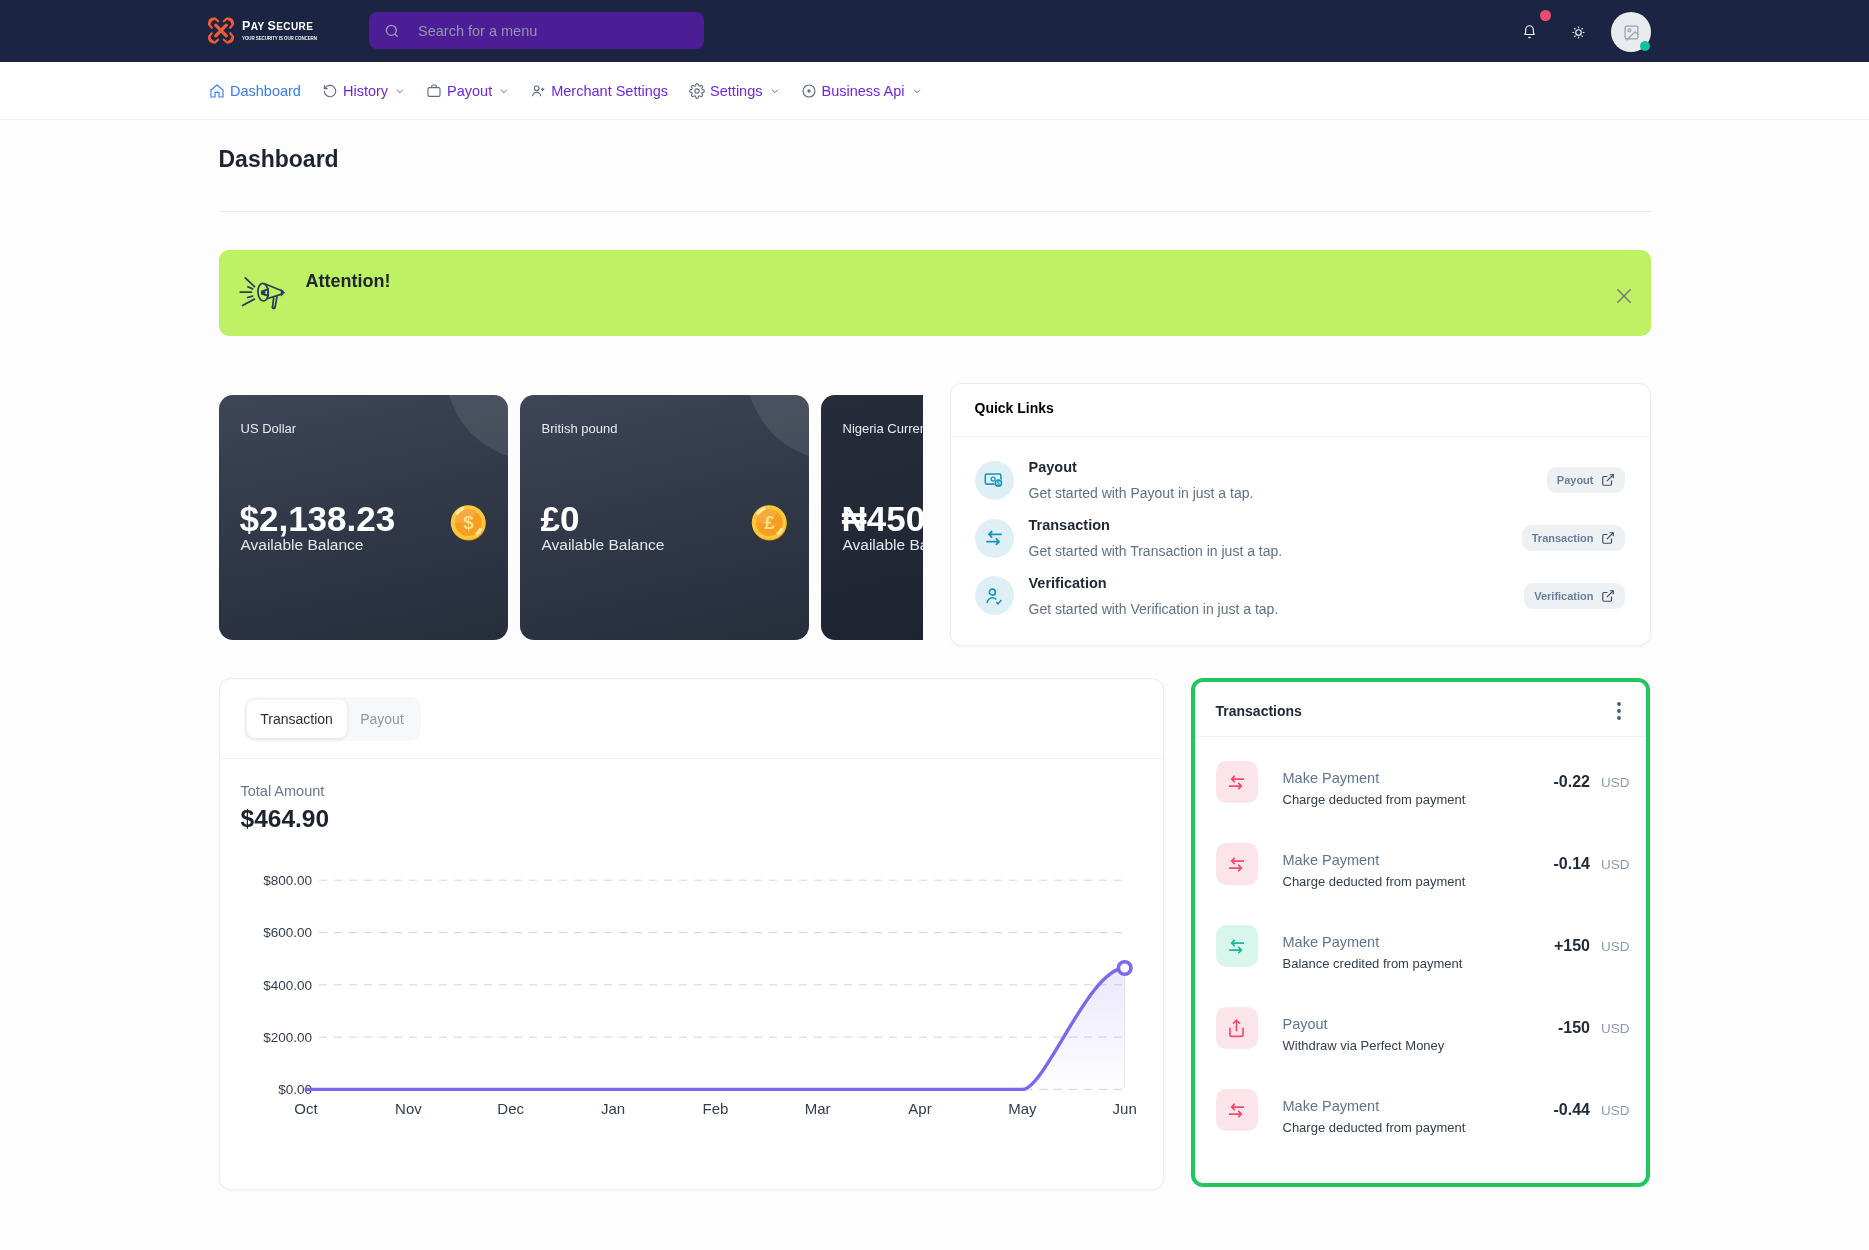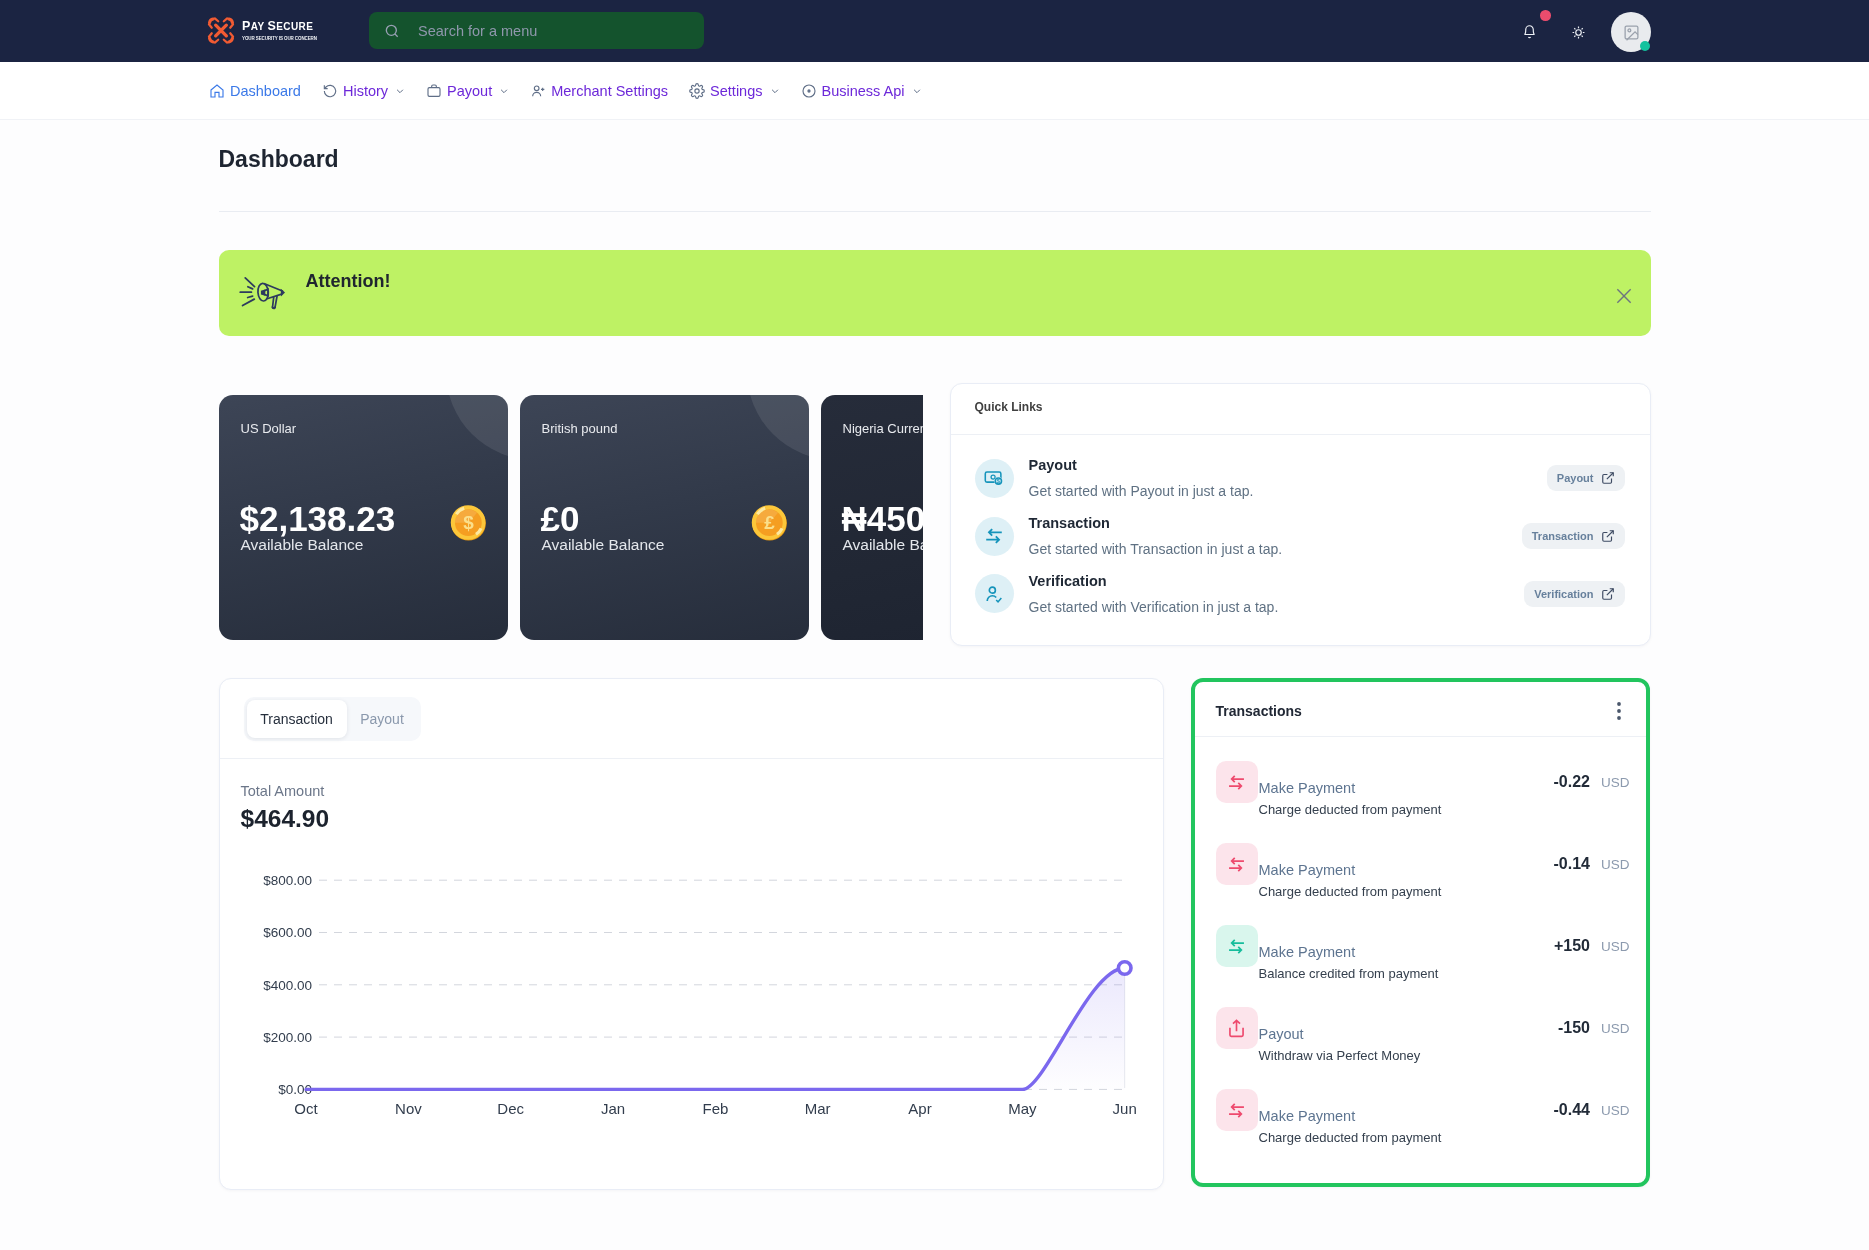--- a/index.html
+++ b/index.html
@@ -5,21 +5,21 @@
 * { margin:0; padding:0; box-sizing:border-box; }
 html,body { width:1869px; height:1250px; overflow:hidden; }
 body { font-family:"Liberation Sans", sans-serif; background:#fdfdfe; color:#1f2733; }
 .hdr { height:62px; background:#1b2442; position:relative; }
 .logo { position:absolute; left:207px; top:16px; display:flex; }
 .logo svg { width:28px; height:29px; }
 .logo-tx { margin-left:7px; }
 .logo-name { color:#fff; font-weight:700; font-size:10px; letter-spacing:0.4px; line-height:15px; margin-top:3px; }
 .logo-name .big { font-size:12.5px; }
 .logo-sub { color:#f0f2f6; font-size:4.5px; letter-spacing:-0.1px; font-weight:700; margin-top:2px; }
-.search { position:absolute; left:369px; top:12px; width:335px; height:37px; background:#14532d; border-radius:8px; display:flex; align-items:center; }
+.search { position:absolute; left:369px; top:12px; width:335px; height:37px; background:#4c1d95; border-radius:8px; display:flex; align-items:center; }
 .search svg { margin-left:15px; }
 .search span { color:#8f97ac; font-size:14.5px; margin-left:18px; }
 .bell-dot { position:absolute; left:1540px; top:10px; width:10.5px; height:10.5px; border-radius:50%; background:#ea4c6d; }
 .avatar { position:absolute; left:1611px; top:12px; width:40px; height:40px; border-radius:50%; background:#e9ebee; display:flex; align-items:center; justify-content:center; }
 .avatar-dot { position:absolute; left:1640px; top:41px; width:10px; height:10px; border-radius:50%; background:#12c29e; }
 .nav { height:58px; background:#fff; border-bottom:1px solid #f0f2f6; display:flex; align-items:center; padding-left:209px; }
 .nav-item { display:flex; align-items:center; color:#6d28d9; font-size:14.5px; margin-right:21px; }
 .nav-item svg { margin-right:5px; }
 .nav-item .chev { margin-left:7px; margin-right:0; }
 .nav-item.active { color:#3b79e8; }
@@ -39,21 +39,21 @@
 .wal-btn { width:37px; height:39px; border:1px solid #e6eaf2; background:#fff; border-radius:9px; margin-left:7px; display:flex; align-items:center; justify-content:center; position:relative; top:-2px; }
 .wal-row { display:flex; margin-top:12px; width:704px; overflow:hidden; }
 .wcard { flex:0 0 289px; height:245px; border-radius:14px; margin-right:12px; position:relative; background:linear-gradient(168deg,#3d4556 0%,#323a4a 45%,#262d3b 100%); overflow:hidden; color:#fff; }
 .wcard .hl { position:absolute; width:177px; height:177px; border-radius:50%; right:-115px; top:-112px; background:rgba(255,255,255,0.09); }
 .wcard .cur { position:absolute; left:22px; top:26px; font-size:13px; color:#e9ebef; }
 .wcard .amt { position:absolute; left:21px; top:104px; font-size:35px; font-weight:700; }
 .wcard .avl { position:absolute; left:22px; top:141px; font-size:15.5px; color:#e4e7ec; }
 .wcard .coin { position:absolute; right:21px; top:109px; }
 .wcard.dark { background:linear-gradient(168deg,#262c3a 0%,#212734 60%,#1d2330 100%); }
 .qcard { background:#fff; border:1px solid #e9edf6; border-radius:12px; height:263px; box-shadow:0 1px 3px rgba(20,30,60,0.04); }
-.qcard h2 { font-size:12px; font-weight:700; color:#404040; padding:16px 24px 0; }
+.qcard h2 { font-size:14px; font-weight:700; color:#000000; padding:16px 24px 0; }
 .qcard .sep { border-bottom:1px solid #edf0f5; margin-top:20px; }
 .qrow { display:flex; align-items:center; position:relative; margin:0 24px; height:57.8px; }
 .qrow.first { margin-top:14.5px; }
 .qic { width:39px; height:39px; border-radius:50%; background:#def0f6; display:flex; align-items:center; justify-content:center; flex:0 0 39px; }
 .qtx { margin-left:15px; }
 .qtt { font-size:14.5px; font-weight:700; color:#1f2835; }
 .qsb { font-size:14px; color:#5f7183; margin-top:10px; }
 .qbtn { position:absolute; right:1px; display:flex; align-items:center; background:#eef1f4; border-radius:9px; height:26px; padding:0 10px; font-size:11px; font-weight:700; color:#67809c; }
 .qbtn svg { margin-left:7px; }
 .cols2 { display:flex; margin-top:32px; }
@@ -67,21 +67,21 @@
 .total-v { position:absolute; left:21px; top:126px; font-size:24.5px; font-weight:700; color:#1c232e; }
 .tx-card { width:459px; height:509px; background:#fff; border:4px solid #22c55e; border-radius:12px; box-shadow:0 1px 3px rgba(20,30,60,0.04); margin-left:27px; position:relative; }
 .tx-card h2 { font-size:14px; font-weight:700; color:#212835; padding:21px 21px 0; }
 .tx-card .sep { border-bottom:1px solid #edf0f5; margin-top:17px; }
 .kebab { position:absolute; right:25px; top:20px; }
 .trow { display:flex; align-items:center; margin:0 21px; height:82px; position:relative; }
 .trow.first { margin-top:4px; }
 .tic { width:42px; height:42px; border-radius:10px; display:flex; align-items:center; justify-content:center; flex:0 0 42px; }
 .tic.pink { background:#fce4eb; }
 .tic.mint { background:#d9f6ed; }
-.ttx { margin-left:1px; position:relative; top:16px; }
+.ttx { margin-left:25px; position:relative; top:6px; }
 .ttt { font-size:14.5px; color:#5d7490; }
 .tsb { font-size:13px; color:#35404e; margin-top:6px; }
 .tamt { position:absolute; right:-5px; display:flex; align-items:baseline; }
 .tval { font-size:16px; font-weight:700; color:#222b38; }
 .tusd { font-size:13.5px; color:#8c9aae; margin-left:11px; }
 </style>
 </head>
 <body>
 
 <div class="hdr">

